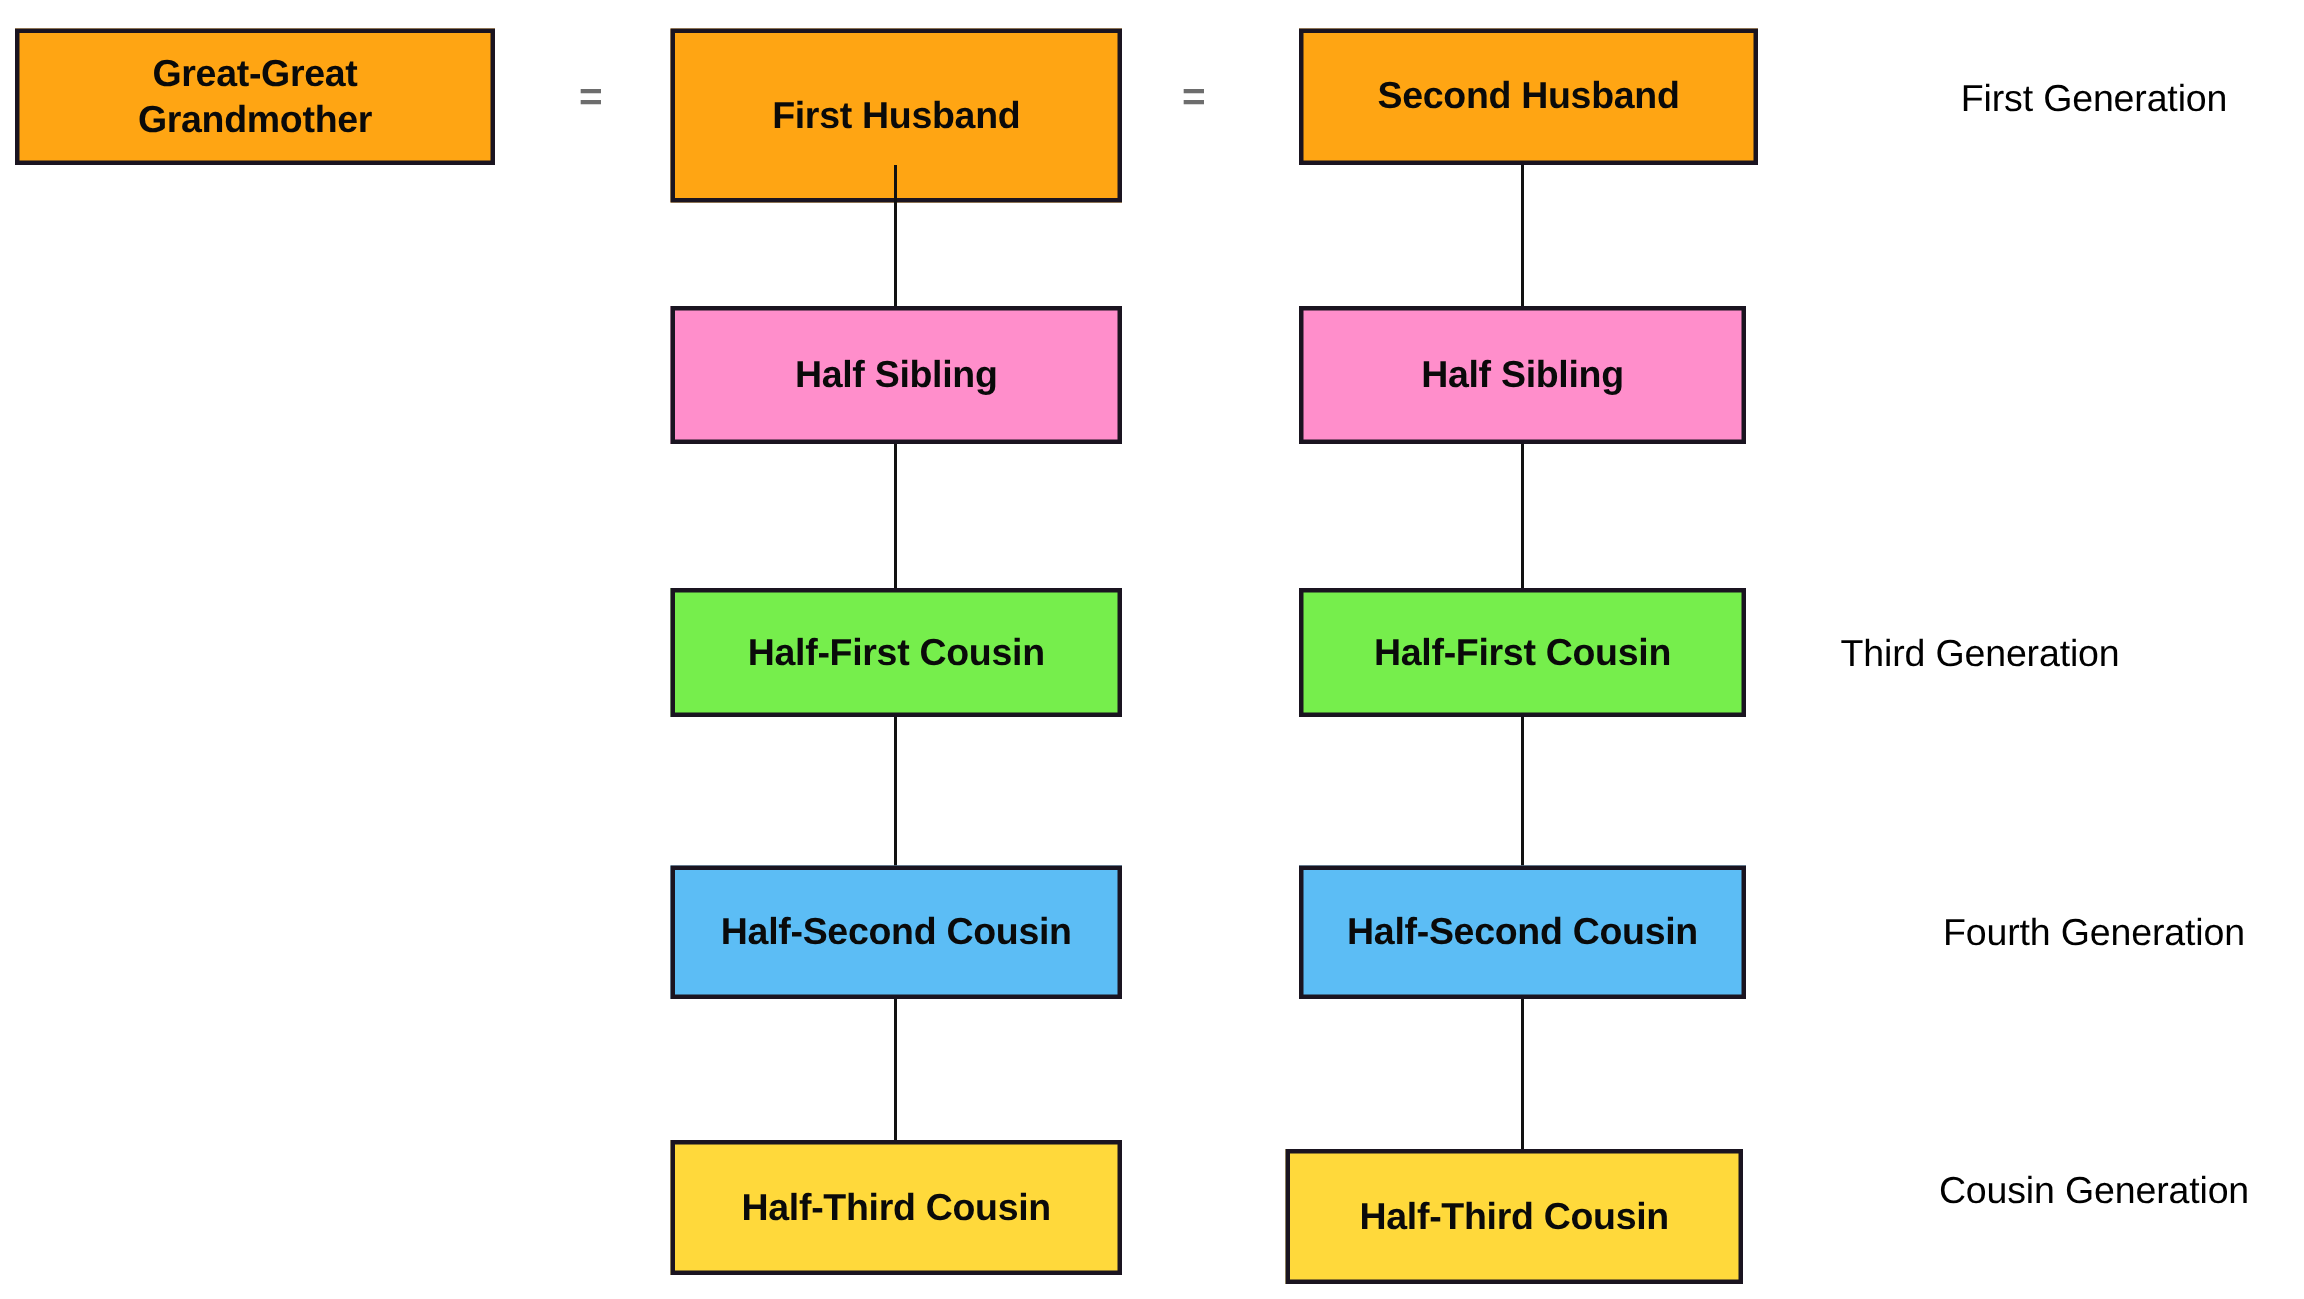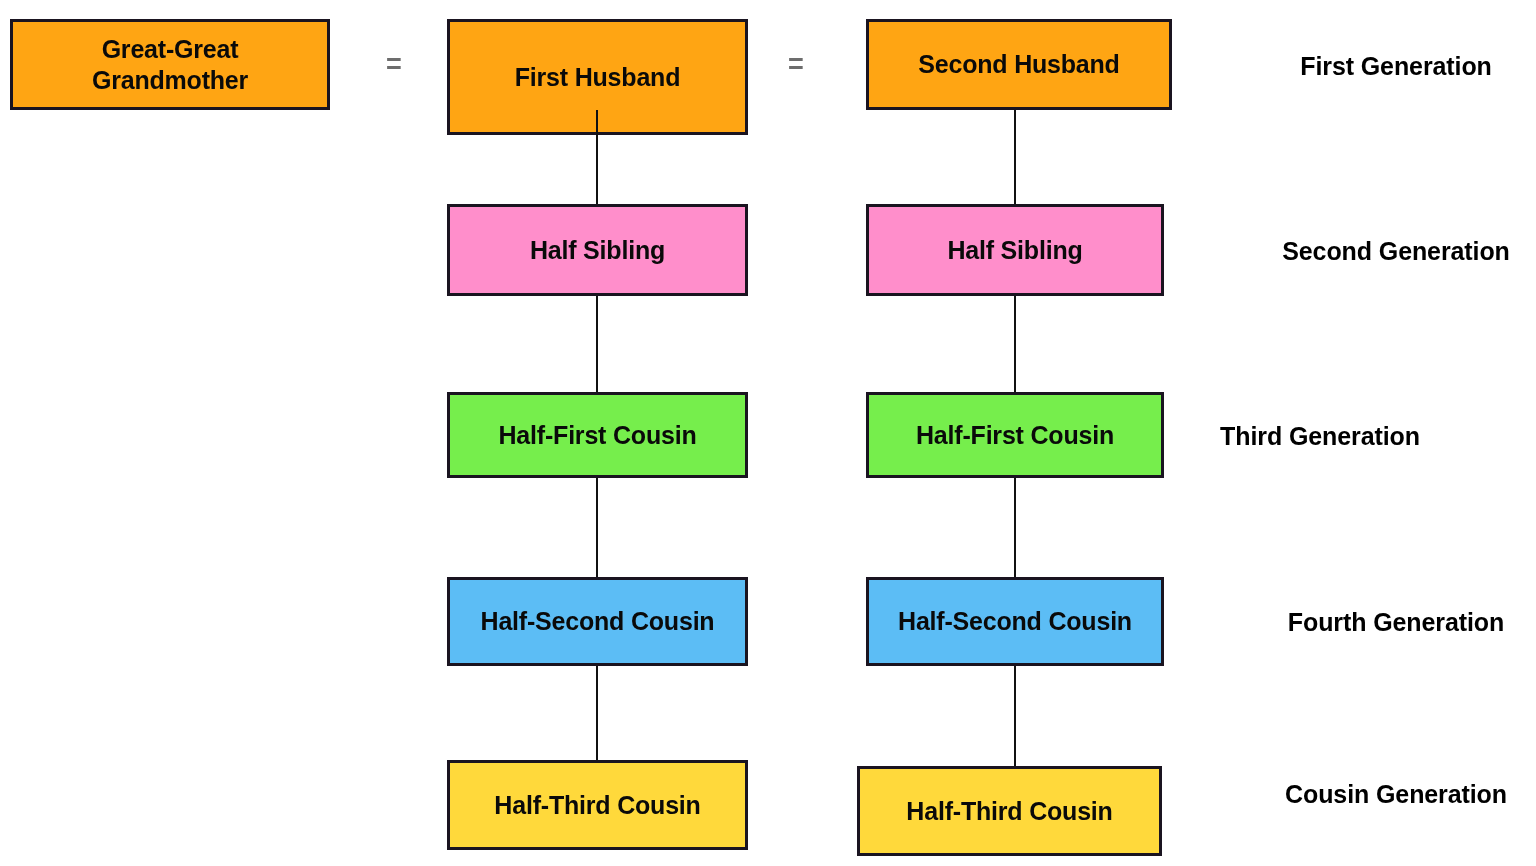--- a/index.html
+++ b/index.html
@@ -46,21 +46,21 @@
     position: absolute;
     color: #6d6d6d;
     font-weight: bold;
     font-size: 27px;
     line-height: 1;
     user-select: none;
   }
   .gen-label {
     position: absolute;
     color: #000000;
-    font-weight: bold;
+    font-weight: normal;
     font-size: 25px;
     line-height: 1.1;
     white-space: nowrap;
     text-align: right;
     transform: translateX(-50%);
     letter-spacing: -0.1px;
   }
 </style>
 </head>
 <body>
@@ -90,21 +90,20 @@
   <div class="connector" style="left:1014px; top:110px; height:94px;"></div>
 
   <div class="node-box" style="left:447px; top:204px; width:301px; height:92px; background:#FF8ECB;">
     <span class="node-label">Half Sibling</span>
   </div>
 
   <div class="node-box" style="left:866px; top:204px; width:298px; height:92px; background:#FF8ECB;">
     <span class="node-label">Half Sibling</span>
   </div>
 
-  <div class="gen-label" style="left:1396px; top:238px;">Second Generation</div>
 
   <div class="connector" style="left:596px; top:296px; height:96px;"></div>
   <div class="connector" style="left:1014px; top:296px; height:96px;"></div>
 
   <div class="node-box" style="left:447px; top:392px; width:301px; height:86px; background:#76EE4C;">
     <span class="node-label">Half-First Cousin</span>
   </div>
 
   <div class="node-box" style="left:866px; top:392px; width:298px; height:86px; background:#76EE4C;">
     <span class="node-label">Half-First Cousin</span>

